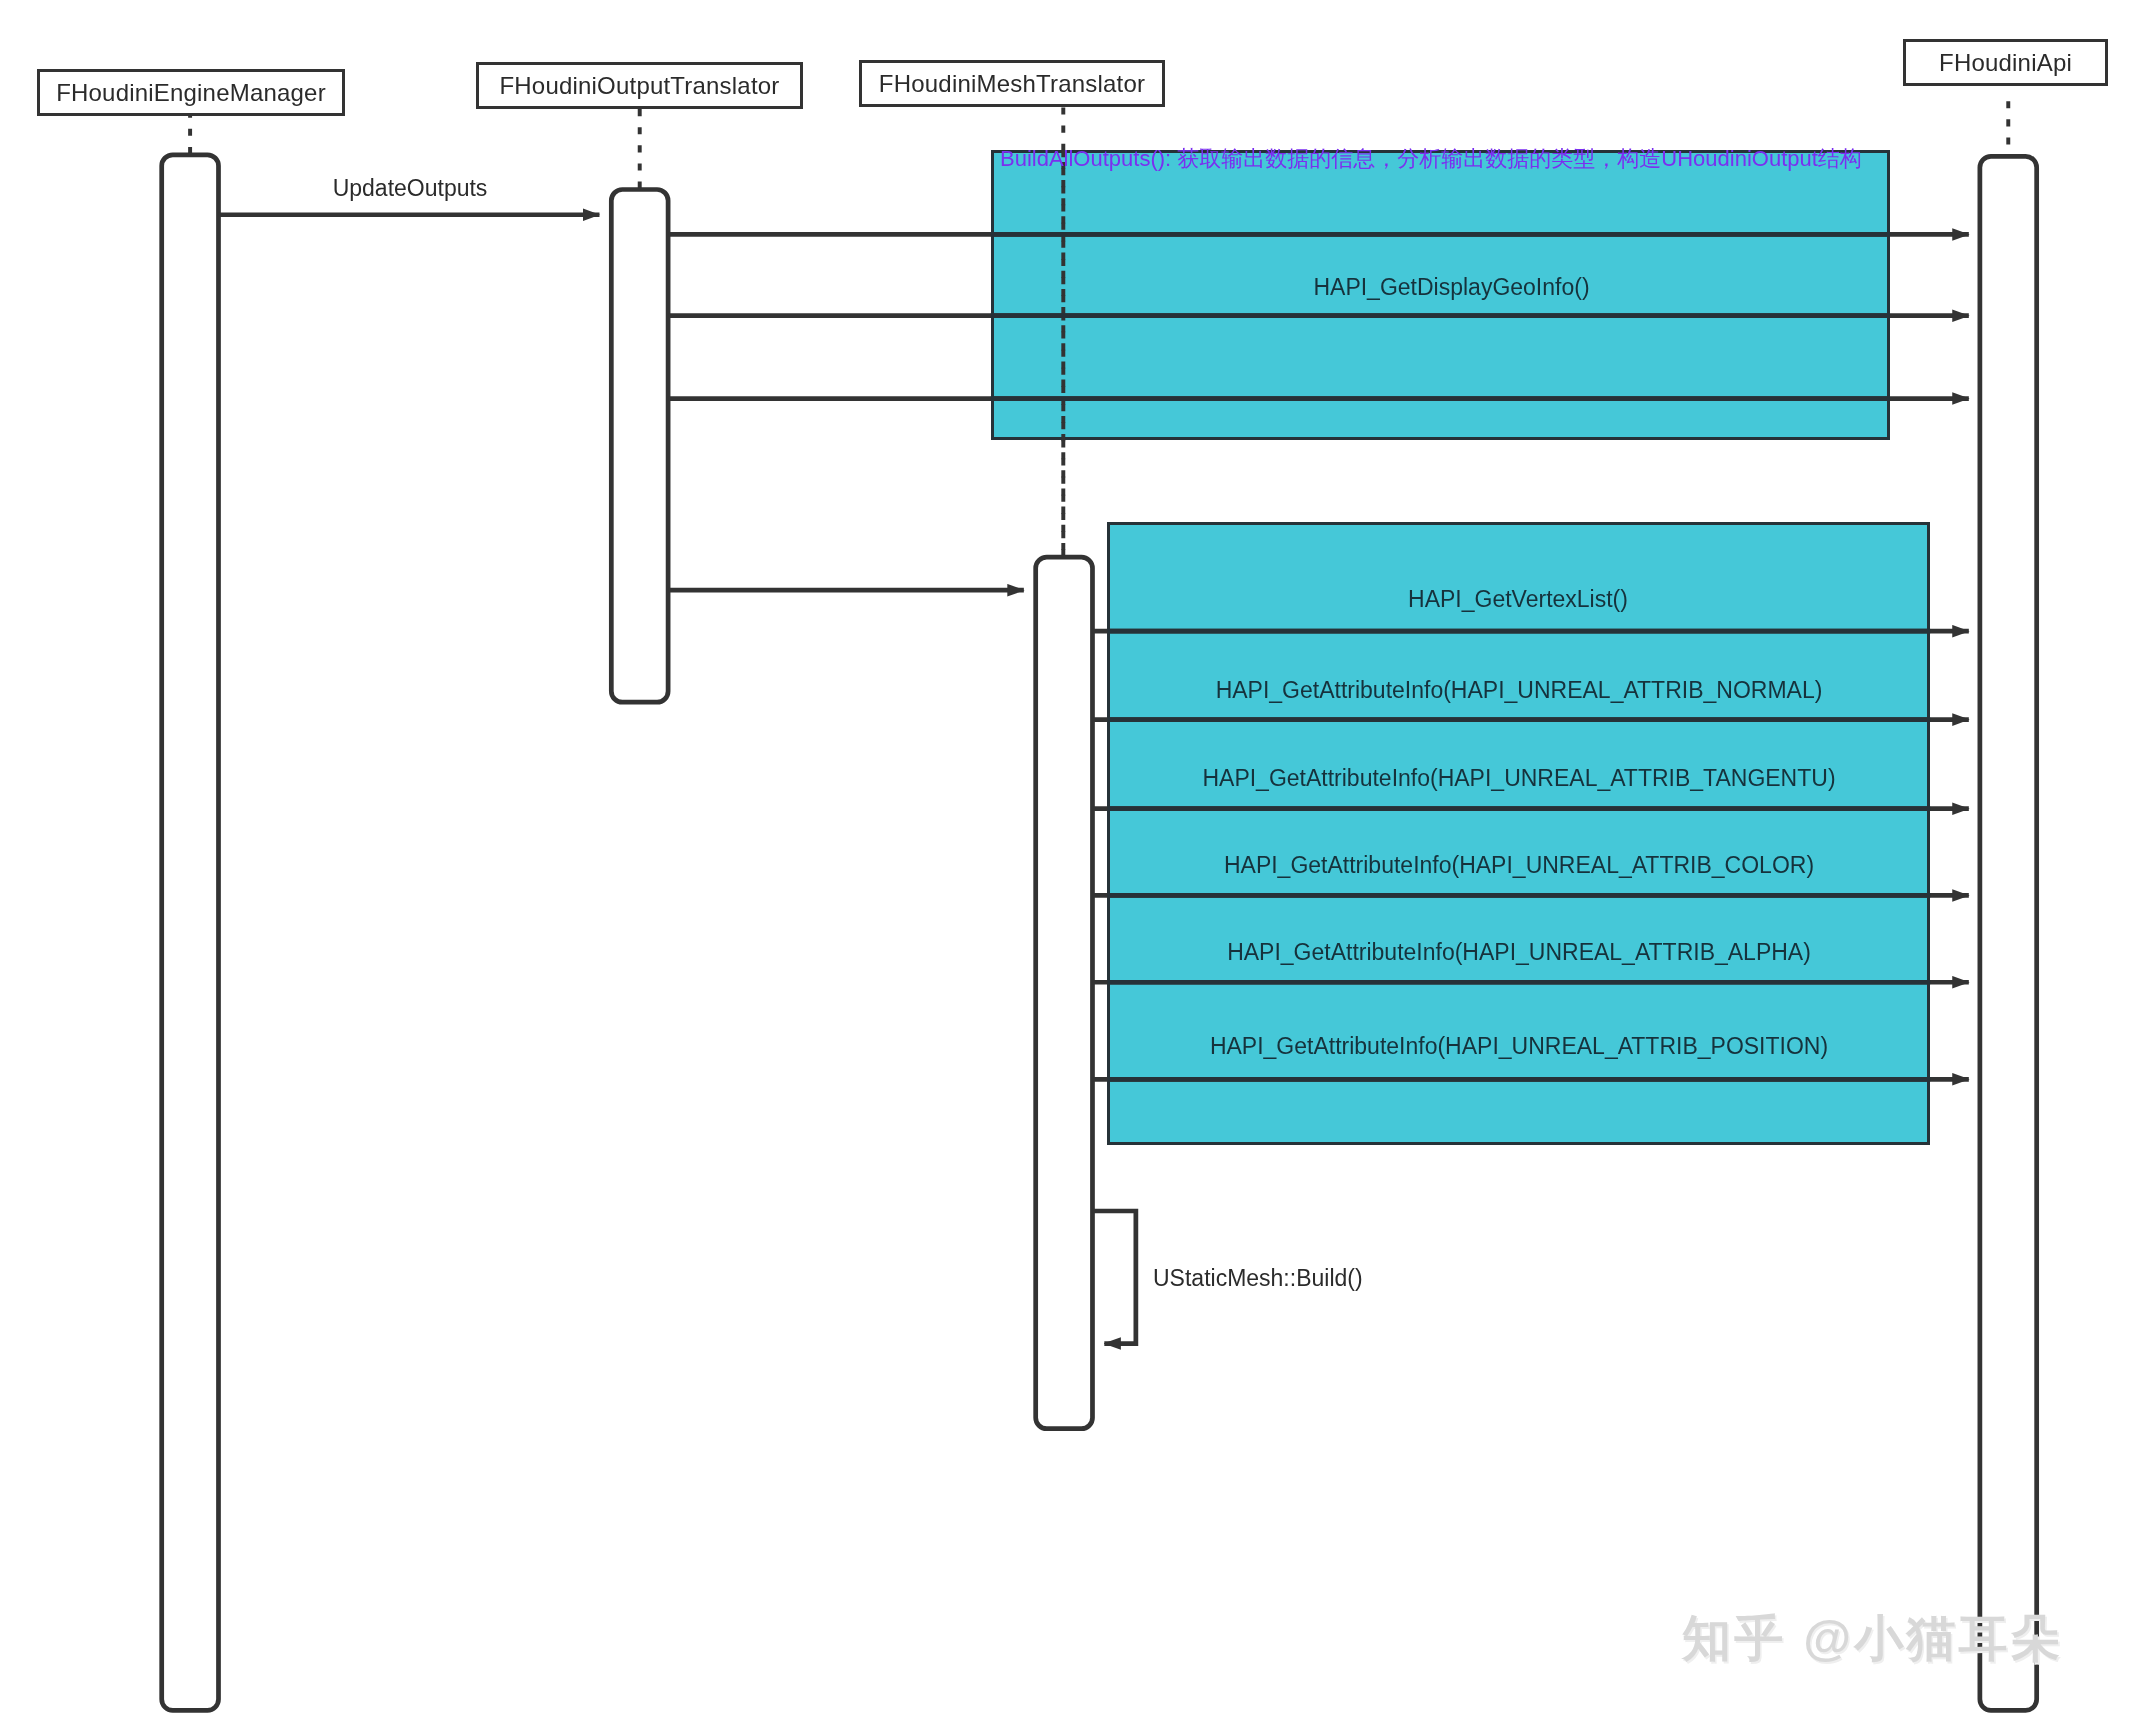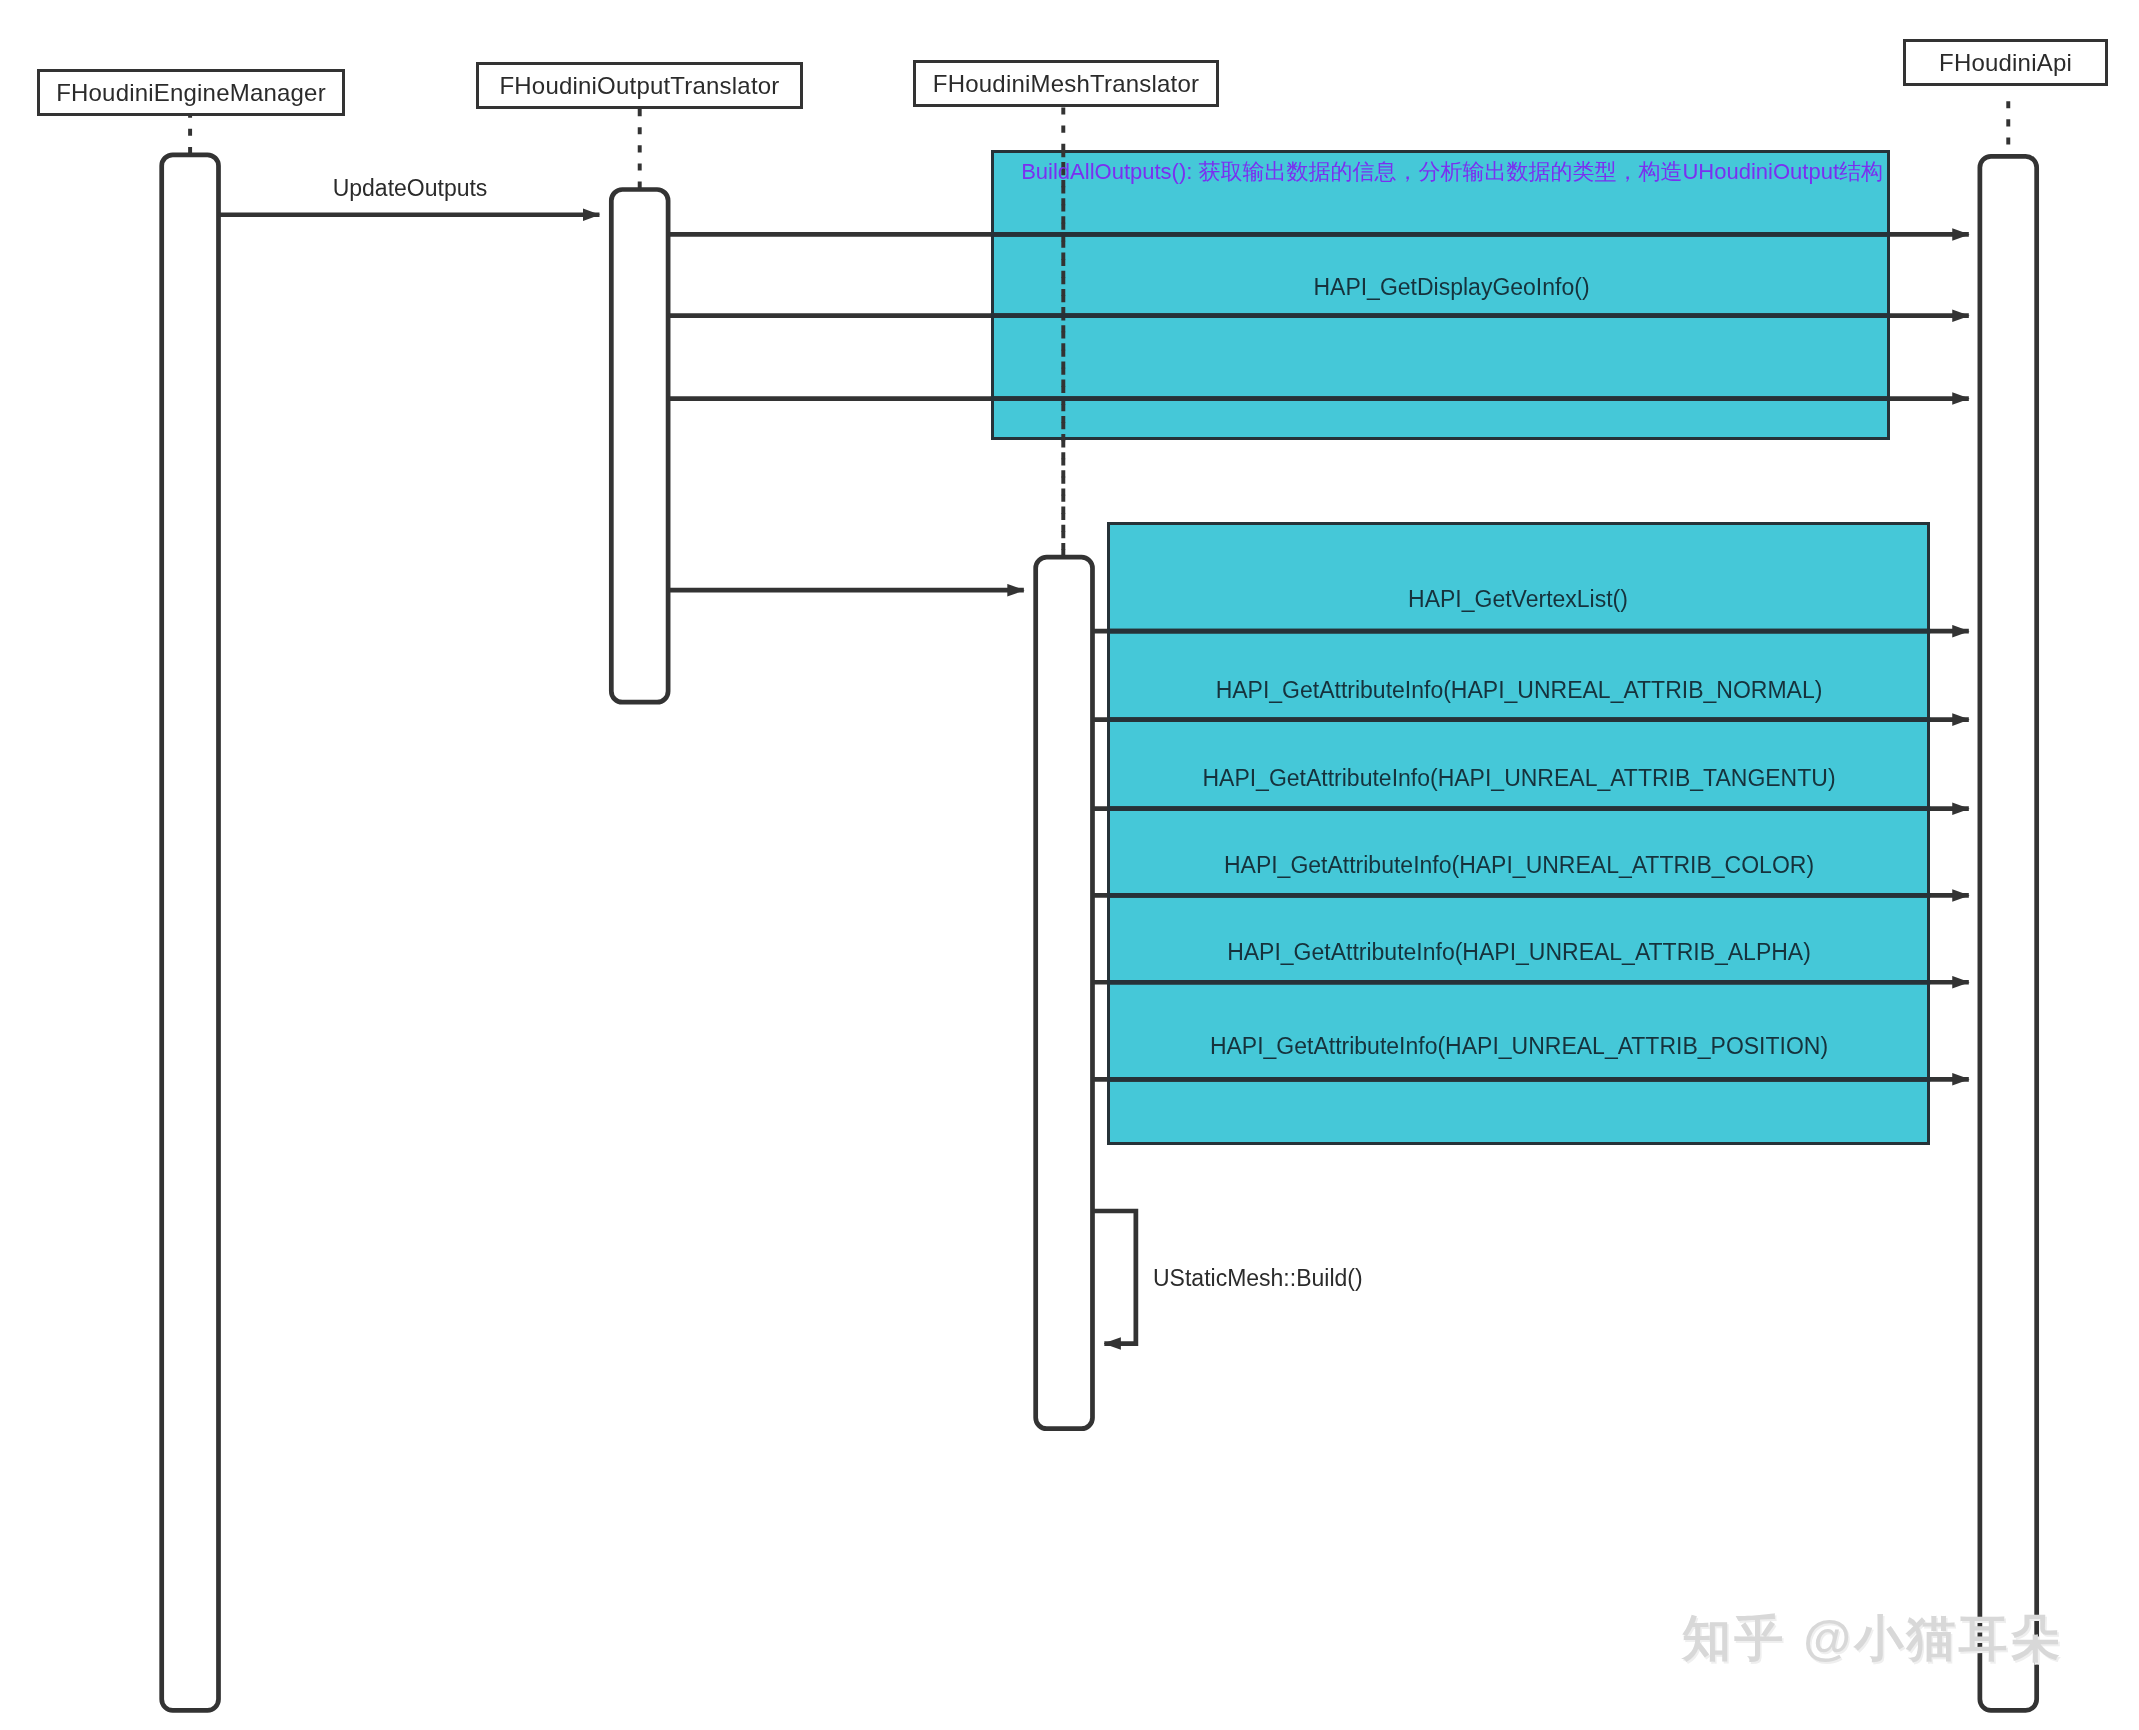--- a/index.html
+++ b/index.html
@@ -153,29 +153,29 @@
   </svg>
 
   <div class="participant" style="left:37px; top:69px; width:308px; height:47px;text-align:center;">
     <span>FHoudiniEngineManager</span>
   </div>
 
   <div class="participant" style="left:476px; top:62px; width:327px; height:47px;">
     <span>FHoudiniOutputTranslator</span>
   </div>
 
-  <div class="participant" style="left:913px; top:60px; width:306px; height:47px;">
+  <div class="participant" style="left:859px; top:60px; width:306px; height:47px;">
     <span>FHoudiniMeshTranslator</span>
   </div>
 
   <div class="participant" style="left:1903px; top:39px; width:205px; height:47px;">
     <span>FHoudiniApi</span>
   </div>
 
-  <div class="frag-note" style="left:1000px; top:158px; width:883px;text-align:right;">BuildAllOutputs(): 获取输出数据的信息，分析输出数据的类型，构造UHoudiniOutput结构</div>
+  <div class="frag-note" style="left:1000px; top:145px; width:883px;">BuildAllOutputs(): 获取输出数据的信息，分析输出数据的类型，构造UHoudiniOutput结构</div>
 
 
   <div class="msg-label" style="left:252px; top:175px; width:316px;">UpdateOutputs</div>
 
 
   <div class="msg-label dark-on-cyan" style="left:1152px; top:274px; width:599px;">HAPI_GetDisplayGeoInfo()</div>
 
 
 
   <div class="msg-label dark-on-cyan" style="left:1230px; top:586px; width:576px;">HAPI_GetVertexList()</div>

